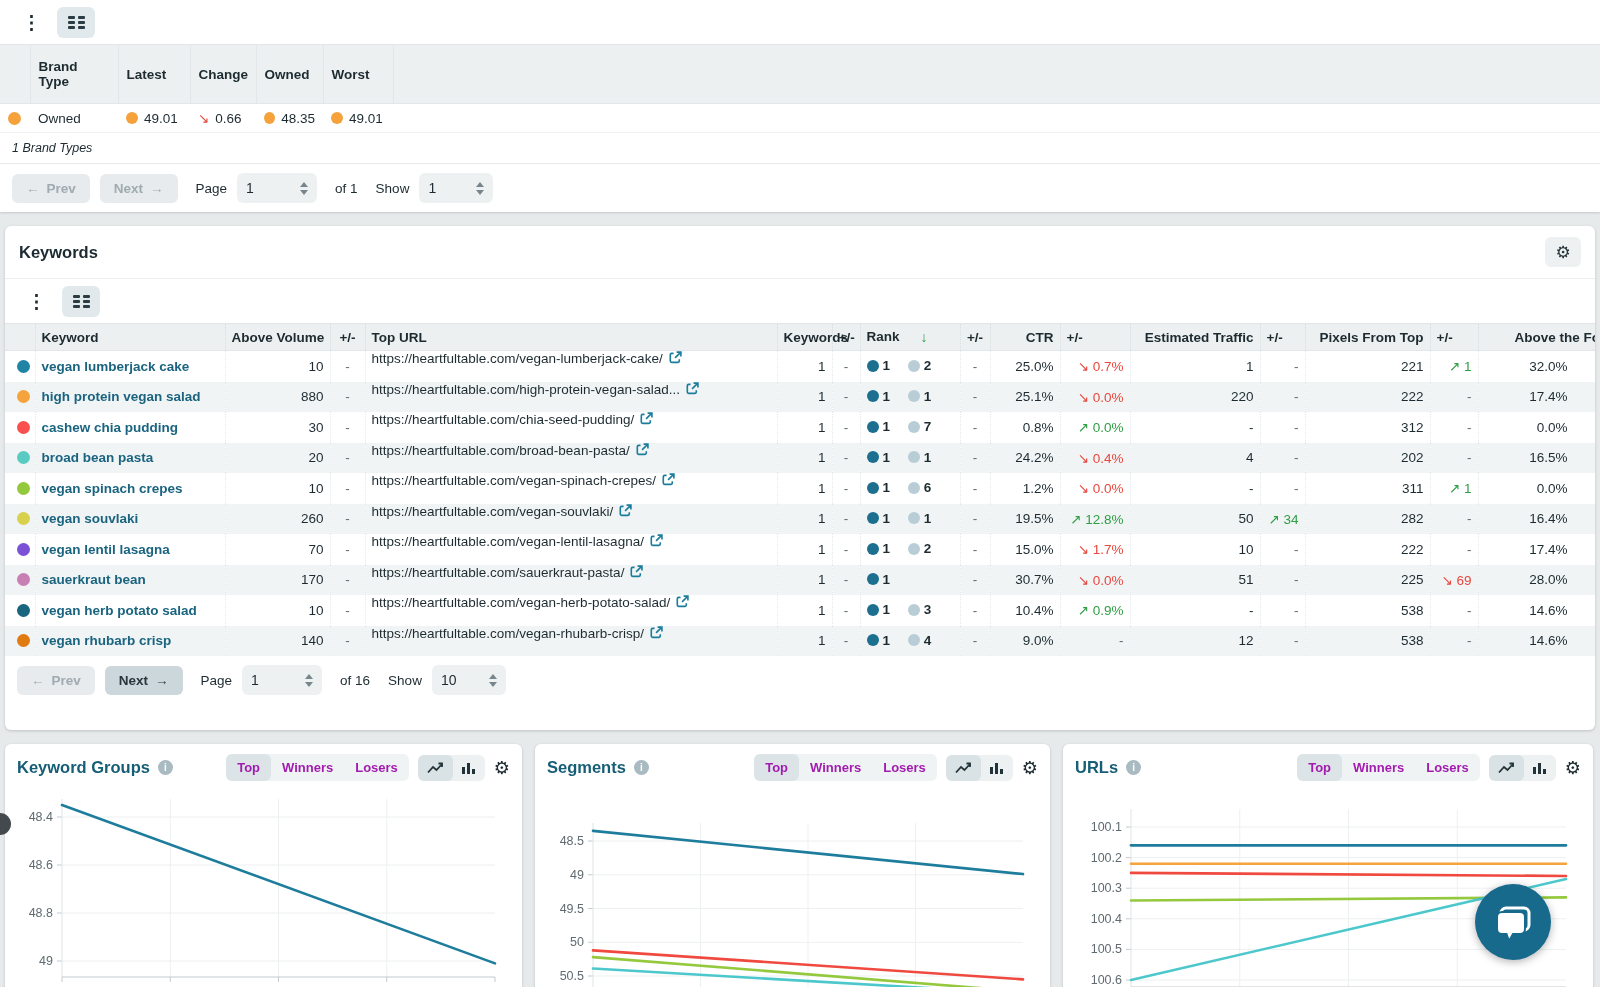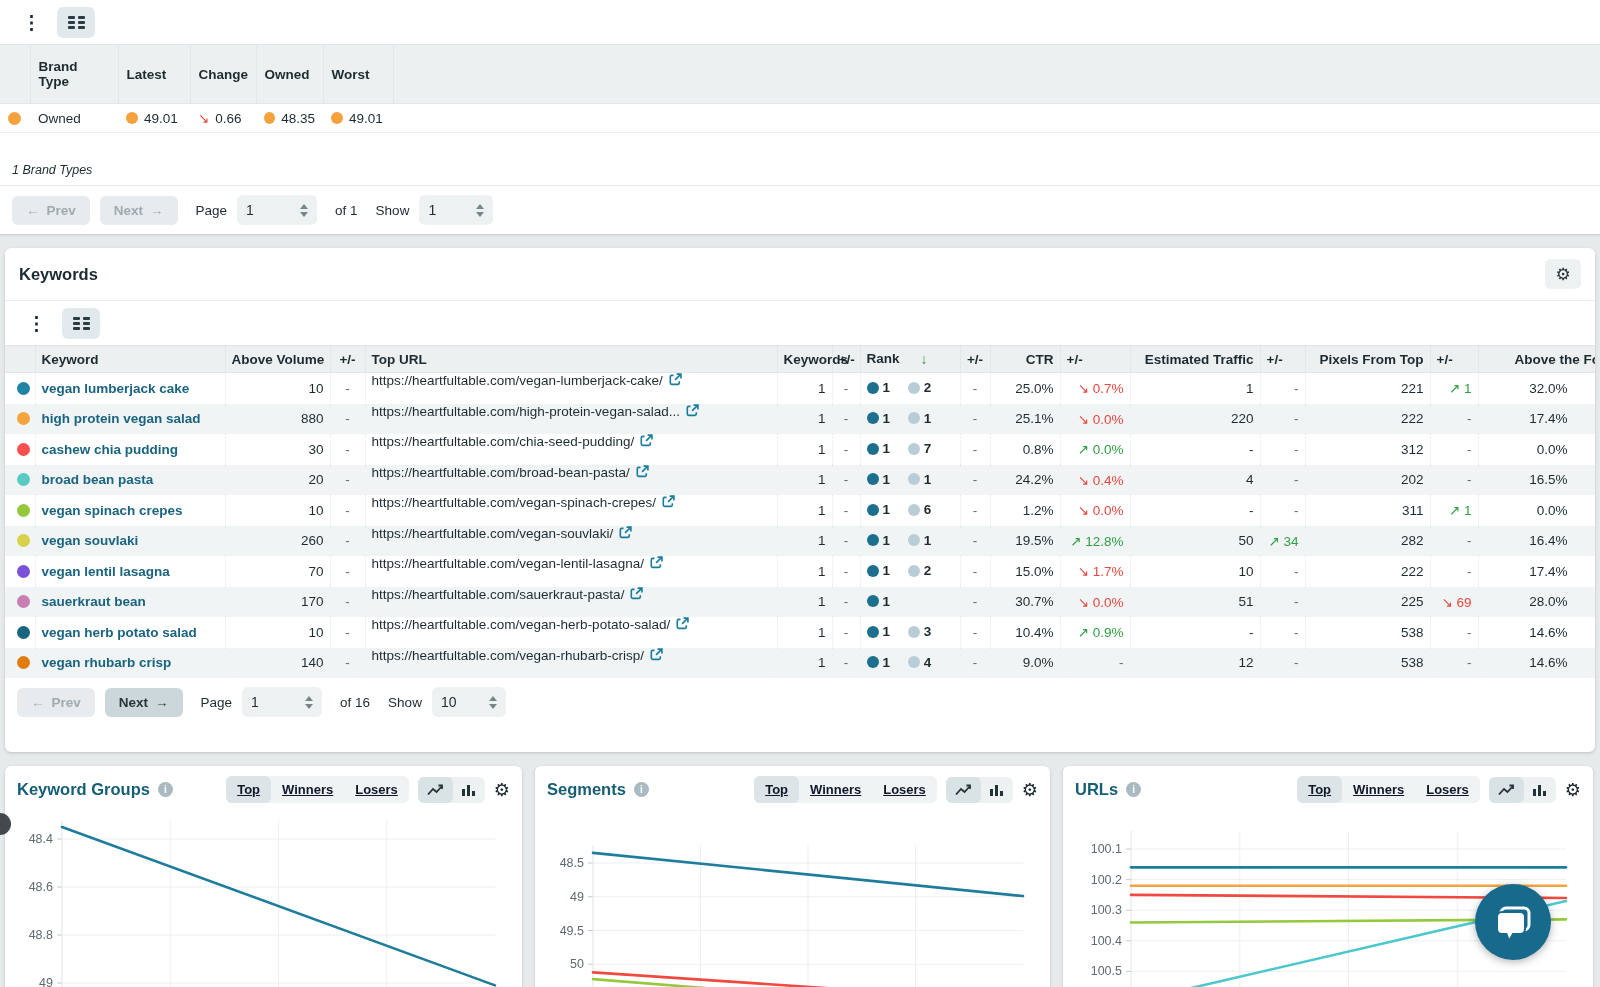--- a/index.html
+++ b/index.html
@@ -20,21 +20,21 @@
   .col-icon i { background:#2a3d45; border-radius:1px; }
   table { border-collapse:collapse; }
   .sum-table { width:100%; table-layout:fixed; font-size:13.5px; }
   .sum-table th { background:#edf0f1; text-align:left; font-weight:bold; padding:14px 8px;
     border:1px solid #e2e6e8; border-left:none; }
   .sum-table th:last-child { border-right:none; }
   .sum-table td { padding:6px 8px; border-bottom:1px solid #eef1f2; }
   .dot { display:inline-block; width:13px; height:13px; border-radius:50%; vertical-align:-2px; }
   .dot.sm { width:12px; height:12px; }
   .cell-flex { display:flex; align-items:center; gap:6px; }
-  .footer-note { font-style:italic; font-size:12.5px; padding:8px 12px; border-bottom:1px solid #e6eaec;margin-top:22px; }
+  .footer-note { font-style:italic; font-size:12.5px; padding:8px 12px; border-bottom:1px solid #e6eaec; }
   .pagination { display:flex; align-items:center; gap:10px; padding:9px 12px; }
   .pg-btn { display:inline-flex; align-items:center; gap:7px; background:#e7ebed; color:#9fabb1;
     font-weight:bold; font-size:13.5px; padding:7px 14px; border-radius:6px; cursor:pointer; }
   .pg-btn.enabled { background:#ccd7db; color:#28353b; }
   .pg-label { font-size:13.5px; margin-left:8px; }
   .spinner { display:inline-flex; align-items:center; justify-content:space-between; background:#eef1f2;
     border-radius:6px; height:30px; width:80px; padding:0 9px; font-size:14px; cursor:pointer; }
   .spin-arrows { display:flex; flex-direction:column; gap:3px; }
   .spin-arrows b { width:0; height:0; border-left:4px solid transparent; border-right:4px solid transparent; }
   .spin-arrows b.up { border-bottom:5px solid #77868c; }
@@ -65,21 +65,21 @@
   .sort-arrow { color:#2f9e44; font-weight:bold; font-size:14px; float:right; margin-right:26px; }
   
   .cards-row { display:flex; gap:13px; margin:14px 5px 0; align-items:stretch; }
   .chart-card { background:#fff; border-radius:6px; box-shadow:0 1px 3px rgba(40,50,55,.22); height:280px; overflow:hidden; }
   .card-head { display:flex; align-items:center; gap:8px; padding:10px 12px 6px; }
   .card-title { color:#155e76; font-weight:bold; font-size:16.5px; }
   .info-icon { width:15px; height:15px; border-radius:50%; background:#a9bac1; color:#fff; font-size:10px;
     font-weight:bold; display:flex; align-items:center; justify-content:center; cursor:pointer; }
   .head-right { margin-left:auto; display:flex; align-items:center; gap:9px; }
   .seg-group { display:flex; background:#f0f3f4; border-radius:6px; }
-  .seg { padding:6px 11px; font-size:13px; font-weight:bold; color:#0f172a; border-radius:6px; cursor:pointer;text-decoration:underline; }
+  .seg { padding:6px 11px; font-size:13px; font-weight:bold; color:#a21caf; border-radius:6px; cursor:pointer; }
   .seg.active { background:#dce4e7; }
   .icon-group { display:flex; background:#eef1f2; border-radius:6px; }
   .icon-btn { padding:7px 9px; border-radius:6px; display:flex; align-items:center; cursor:pointer; }
   .icon-btn.active { background:#d9e2e5; }
   .head-gear { font-size:18px; color:#1d2a30; cursor:pointer; }
   
   .chat-widget { position:absolute; left:1475px; top:884px; width:76px; height:76px; border-radius:50%;
     background:#176a8c; box-shadow:0 2px 8px rgba(0,0,0,.3); display:flex; align-items:center; justify-content:center; cursor:pointer; }
   .edge-handle { position:absolute; left:-11px; top:813px; width:22px; height:22px; border-radius:50%; background:#43494c; }
 </style>

